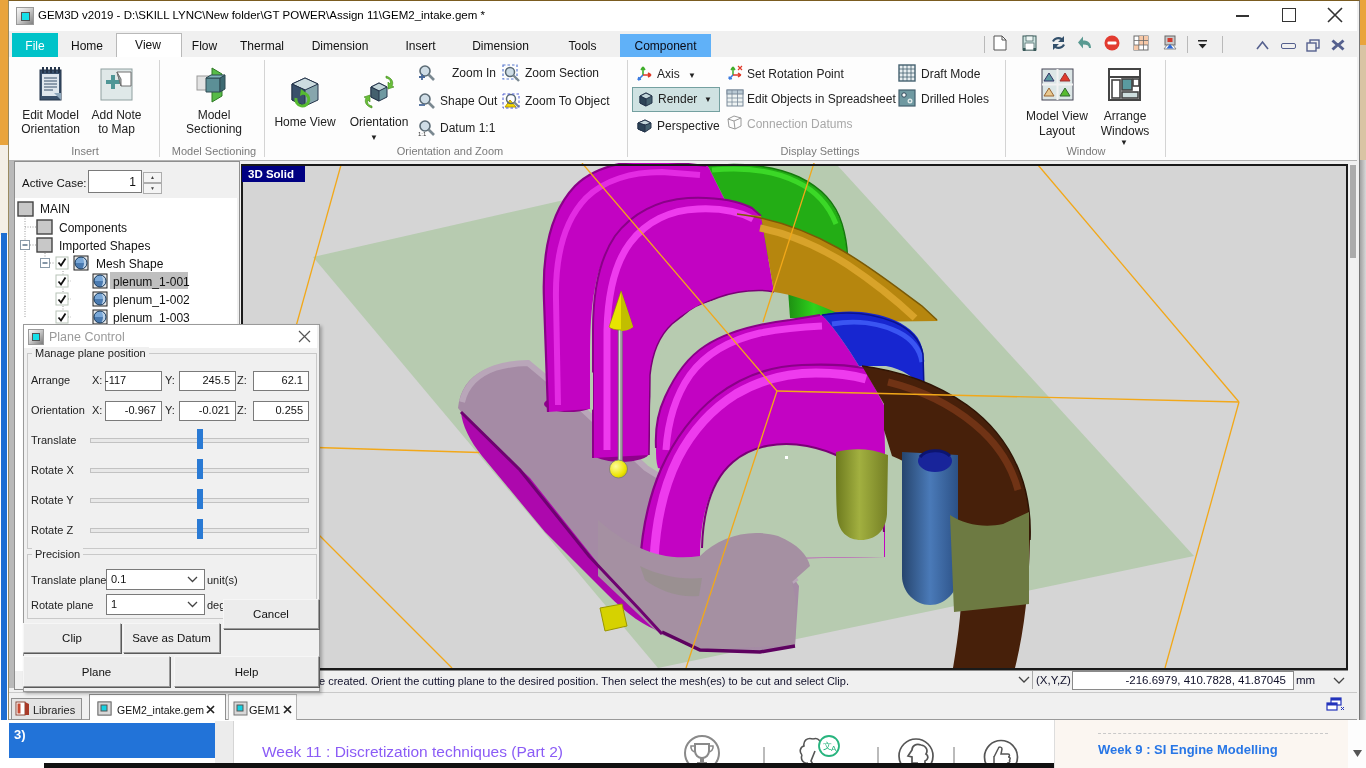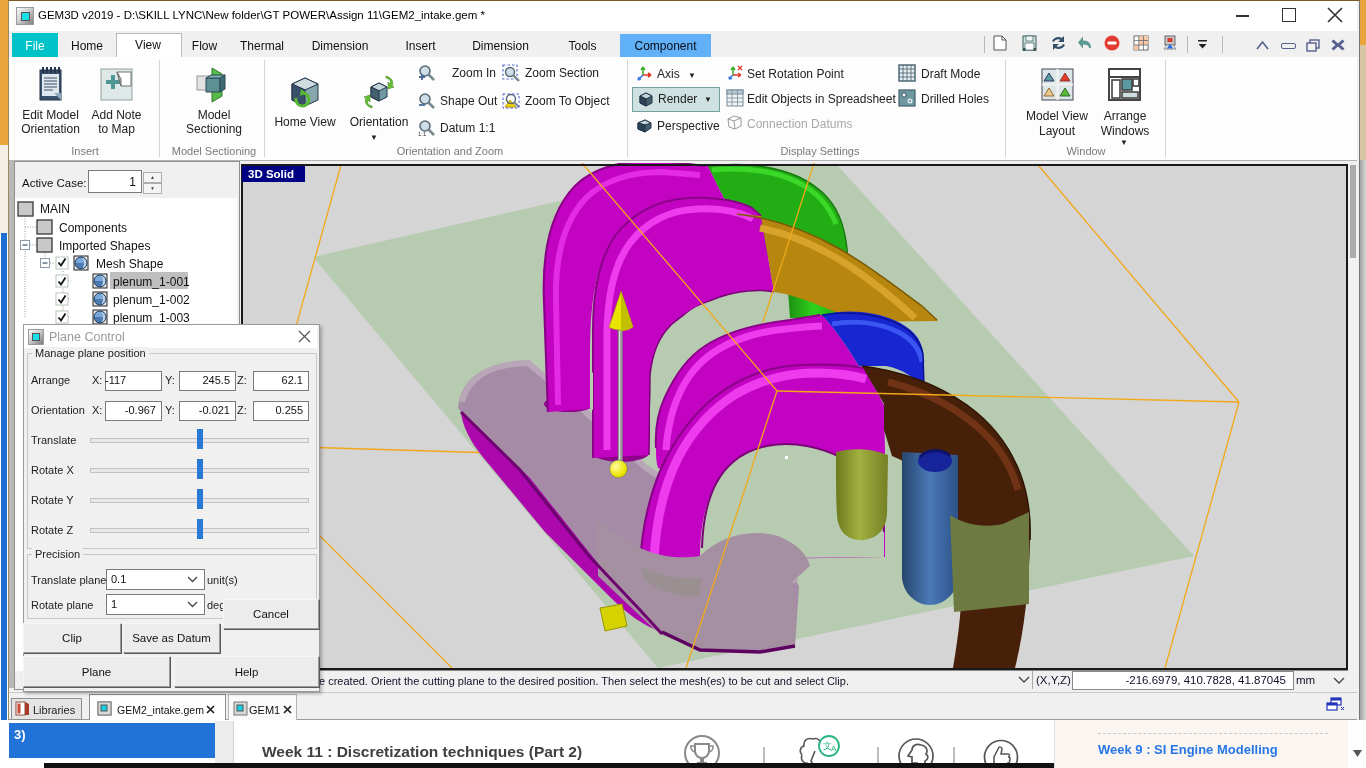--- a/index.html
+++ b/index.html
@@ -626,21 +626,21 @@
 <div class="a btn" style="left:174px;top:656px;width:143px;height:29px;">
       <span>Help</span>
     </div>
 </div>
 
 <div id="browser">
 <div class="a" style="left:0;top:720px;width:1366px;height:48px;background:#ffffff;"></div>
 <div class="a" style="left:9px;top:723px;width:206px;height:35px;background:#2273d8;"></div>
 <div class="txt" style="left:14px;top:727px;font-size:13px;font-weight:bold;color:#fff;">3)</div>
 <div class="a" style="left:215px;top:721px;width:18px;height:47px;background:#ececec;border-right:1px solid #d5d5d5;"></div>
-<div class="txt" style="left:262px;top:743px;font-size:15.5px;font-weight:bold;color:#404040;">Week 11 : Discretization techniques (Part 2)</div>
+<div class="txt" style="left:262px;top:743px;font-size:15.5px;font-weight:normal;color:#8b5cf6;">Week 11 : Discretization techniques (Part 2)</div>
 
 <svg class="a" style="left:683px;top:734px;" width="38" height="34" viewBox="0 0 38 34">
 <circle cx="19" cy="19" r="17" fill="none" stroke="#8a8a8a" stroke-width="2"></circle>
 <path d="M12 10 L26 10 L26 17 A7 7 0 0 1 12 17 Z" fill="none" stroke="#8a8a8a" stroke-width="2"></path>
 <path d="M12 12 L8 12 A5 5 0 0 0 13 18 M26 12 L30 12 A5 5 0 0 1 25 18" fill="none" stroke="#8a8a8a" stroke-width="1.6"></path>
 <path d="M17 24 L21 24 L21 28 L24 28 L24 31 L14 31 L14 28 L17 28 Z" fill="#8a8a8a"></path>
 </svg>
 <div class="a" style="left:763px;top:747px;width:1.5px;height:21px;background:#bbb;"></div>
 <svg class="a" style="left:793px;top:733px;" width="56" height="35" viewBox="0 0 56 35">
 <path d="M20 6 C14 4 10 8 11 13 C7 14 6 19 9 22 M20 6 C25 4 28 8 27 12 M9 22 C7 27 11 31 15 30 M15 30 L13 35 M22 18 L18 28 L22 35" fill="none" stroke="#555" stroke-width="1.6"></path>

